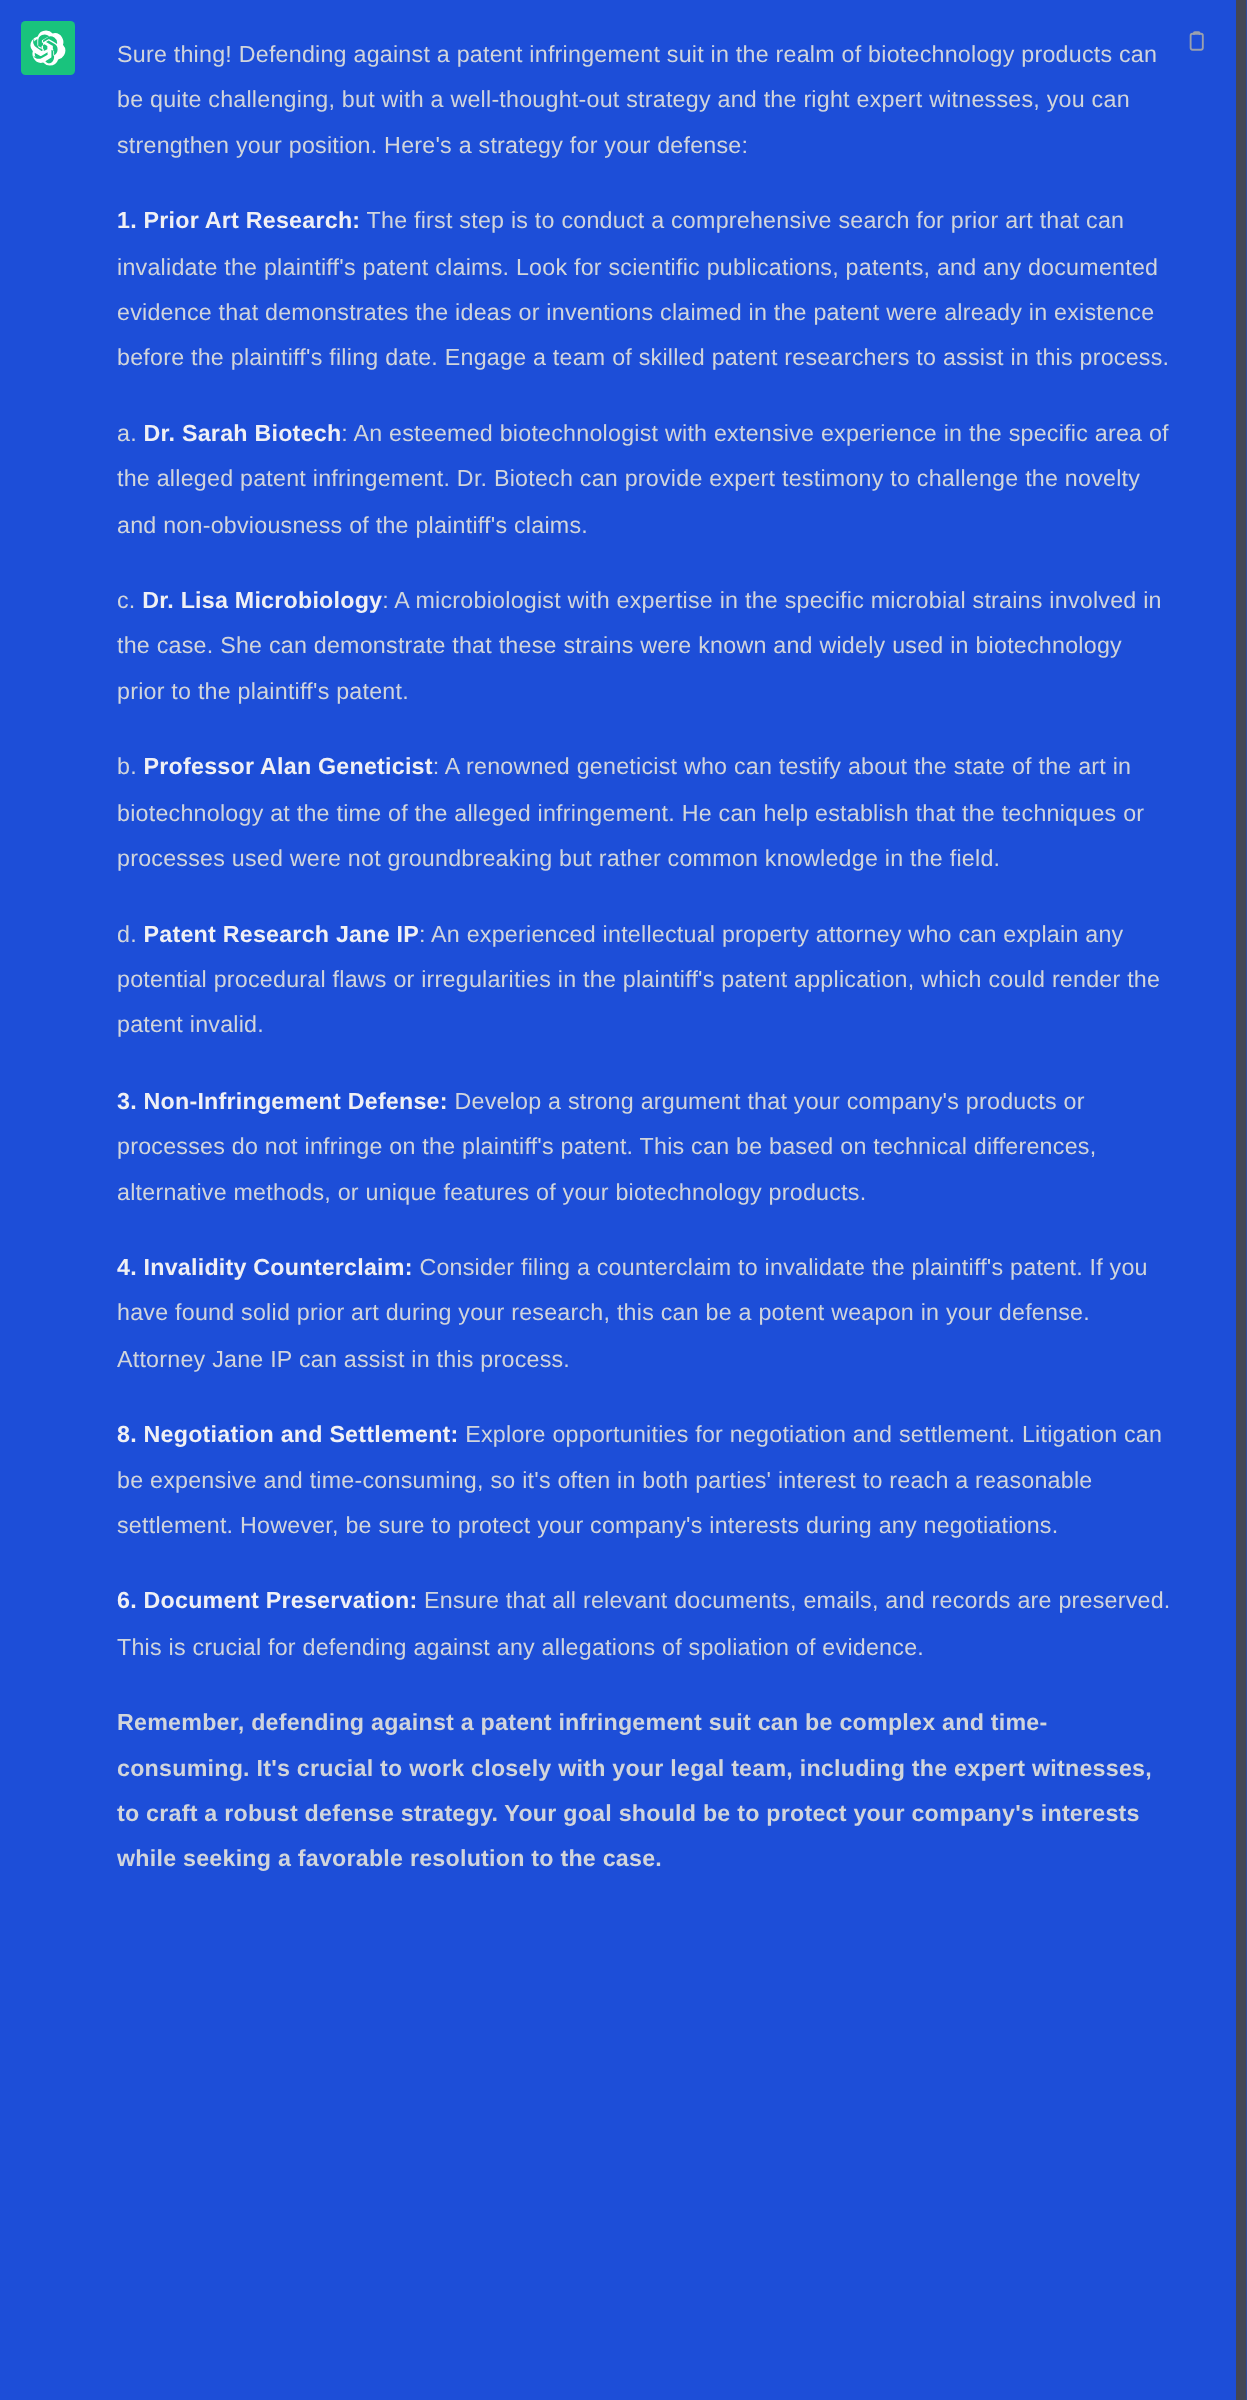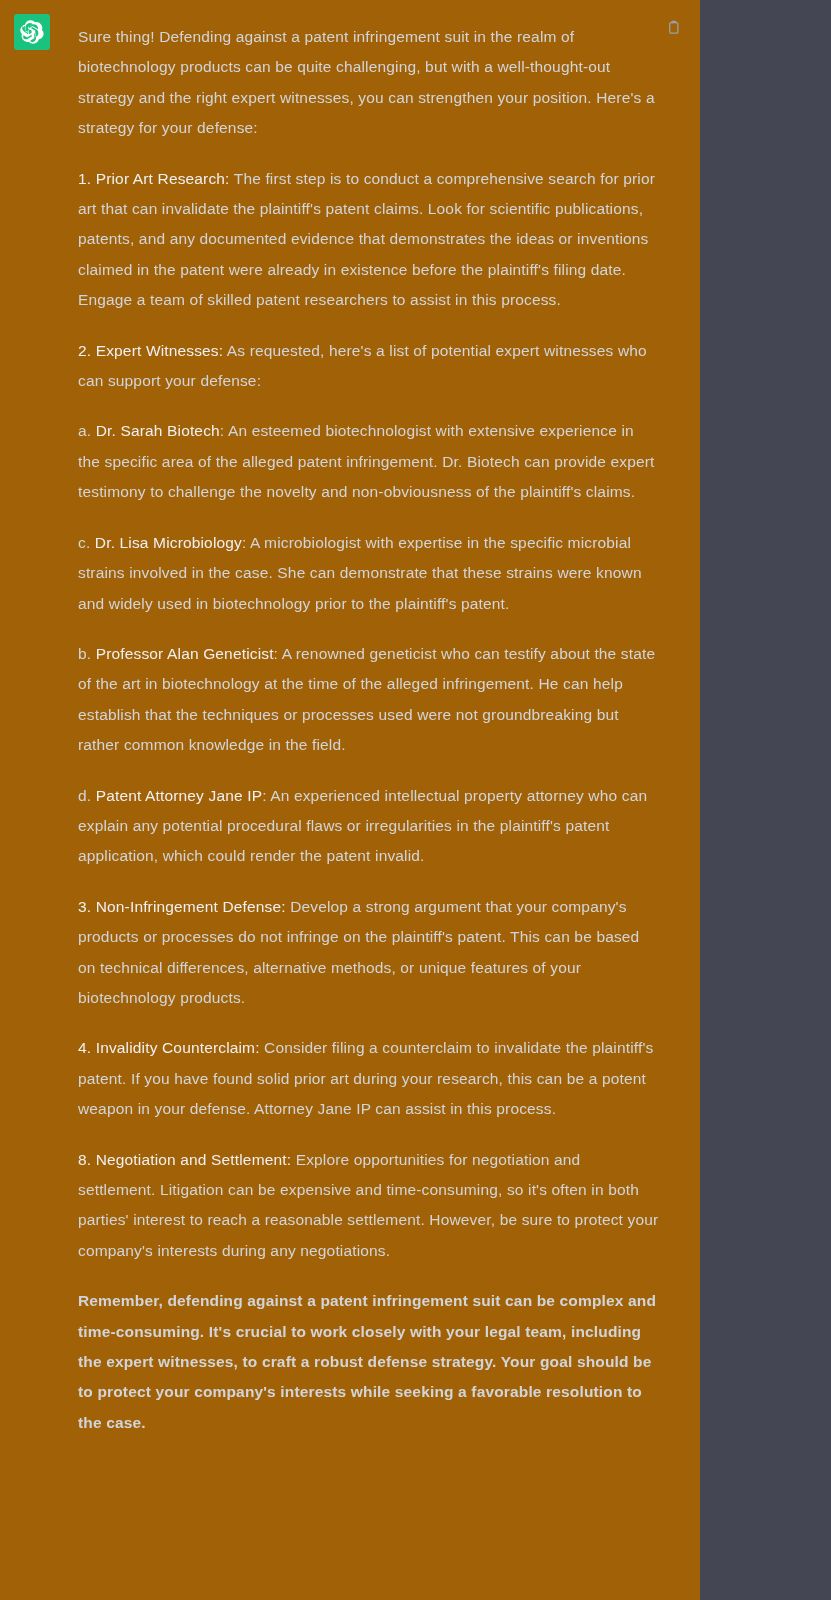--- a/index.html
+++ b/index.html
@@ -9,23 +9,23 @@
   body {
     width: 831px;
     min-height: 1600px;
     background: #444654;
     font-family: "Liberation Sans", sans-serif;
     -webkit-font-smoothing: antialiased;
   }
 
   .message-row {
     position: relative;
-    width: 700px;
+    width: 824px;
     min-height: 1600px;
-    background: #a16207;
+    background: #1d4ed8;
     box-sizing: border-box;
     padding: 14px 0 0 0;
   }
 
   .avatar {
     position: absolute;
     left: 14px;
     top: 14px;
     width: 36px;
     height: 36px;
@@ -64,21 +64,21 @@
     margin: 0 0 20px 0;
   }
   .message-content p:last-child {
     margin-bottom: 0;
     font-weight: bold;
   }
 
   .message-content b,
   .message-content strong {
     color: #F0F0F4;
-    font-weight: 400;
+    font-weight: 700;
   }
 </style>
 </head>
 <body>
 
 <div class="message-row">
 
   <div class="avatar">
     <span>
       <svg width="24" height="24" viewBox="0 0 41 41" fill="none" xmlns="http://www.w3.org/2000/svg">
@@ -95,35 +95,35 @@
       </svg>
     </span>
   </div>
 
   <div class="message-content">
 
     <p>Sure thing! Defending against a patent infringement suit in the realm of biotechnology products can be quite challenging, but with a well-thought-out strategy and the right expert witnesses, you can strengthen your position. Here's a strategy for your defense:</p>
 
     <p><b>1. Prior Art Research:</b><span> The first step is to conduct a comprehensive search for prior art that can invalidate the plaintiff's patent claims. Look for scientific publications, patents, and any documented evidence that demonstrates the ideas or inventions claimed in the patent were already in existence before the plaintiff's filing date. Engage a team of skilled patent researchers to assist in this process.</span></p>
 
-    <p><b>2. Expert Witnesses:</b><span> As requested, here's a list of potential expert witnesses who can support your defense:</span></p>
 
     <p><span>a. </span><b>Dr. Sarah Biotech</b><span>: An esteemed biotechnologist with extensive experience in the specific area of the alleged patent infringement. Dr. Biotech can provide expert testimony to challenge the novelty and non-obviousness of the plaintiff's claims.</span></p>
 
     <p><span>c. </span><b>Dr. Lisa Microbiology</b><span>: A microbiologist with expertise in the specific microbial strains involved in the case. She can demonstrate that these strains were known and widely used in biotechnology prior to the plaintiff's patent.</span></p>
 
     <p><span>b. </span><b>Professor Alan Geneticist</b><span>: A renowned geneticist who can testify about the state of the art in biotechnology at the time of the alleged infringement. He can help establish that the techniques or processes used were not groundbreaking but rather common knowledge in the field.</span></p>
 
-    <p><span>d. </span><b>Patent Attorney Jane IP</b><span>: An experienced intellectual property attorney who can explain any potential procedural flaws or irregularities in the plaintiff's patent application, which could render the patent invalid.</span></p>
+    <p><span>d. </span><b>Patent Research Jane IP</b><span>: An experienced intellectual property attorney who can explain any potential procedural flaws or irregularities in the plaintiff's patent application, which could render the patent invalid.</span></p>
 
     <p><b>3. Non-Infringement Defense:</b><span> Develop a strong argument that your company's products or processes do not infringe on the plaintiff's patent. This can be based on technical differences, alternative methods, or unique features of your biotechnology products.</span></p>
 
     <p><b>4. Invalidity Counterclaim:</b><span> Consider filing a counterclaim to invalidate the plaintiff's patent. If you have found solid prior art during your research, this can be a potent weapon in your defense. Attorney Jane IP can assist in this process.</span></p>
 
     <p><b>8. Negotiation and Settlement:</b><span> Explore opportunities for negotiation and settlement. Litigation can be expensive and time-consuming, so it's often in both parties' interest to reach a reasonable settlement. However, be sure to protect your company's interests during any negotiations.</span></p>
 
+    <p><b>6. Document Preservation:</b><span> Ensure that all relevant documents, emails, and records are preserved. This is crucial for defending against any allegations of spoliation of evidence.</span></p>
 
 
     <p>Remember, defending against a patent infringement suit can be complex and time-consuming. It's crucial to work closely with your legal team, including the expert witnesses, to craft a robust defense strategy. Your goal should be to protect your company's interests while seeking a favorable resolution to the case.</p>
 
   </div>
 
 </div>
 
 </body></html>

